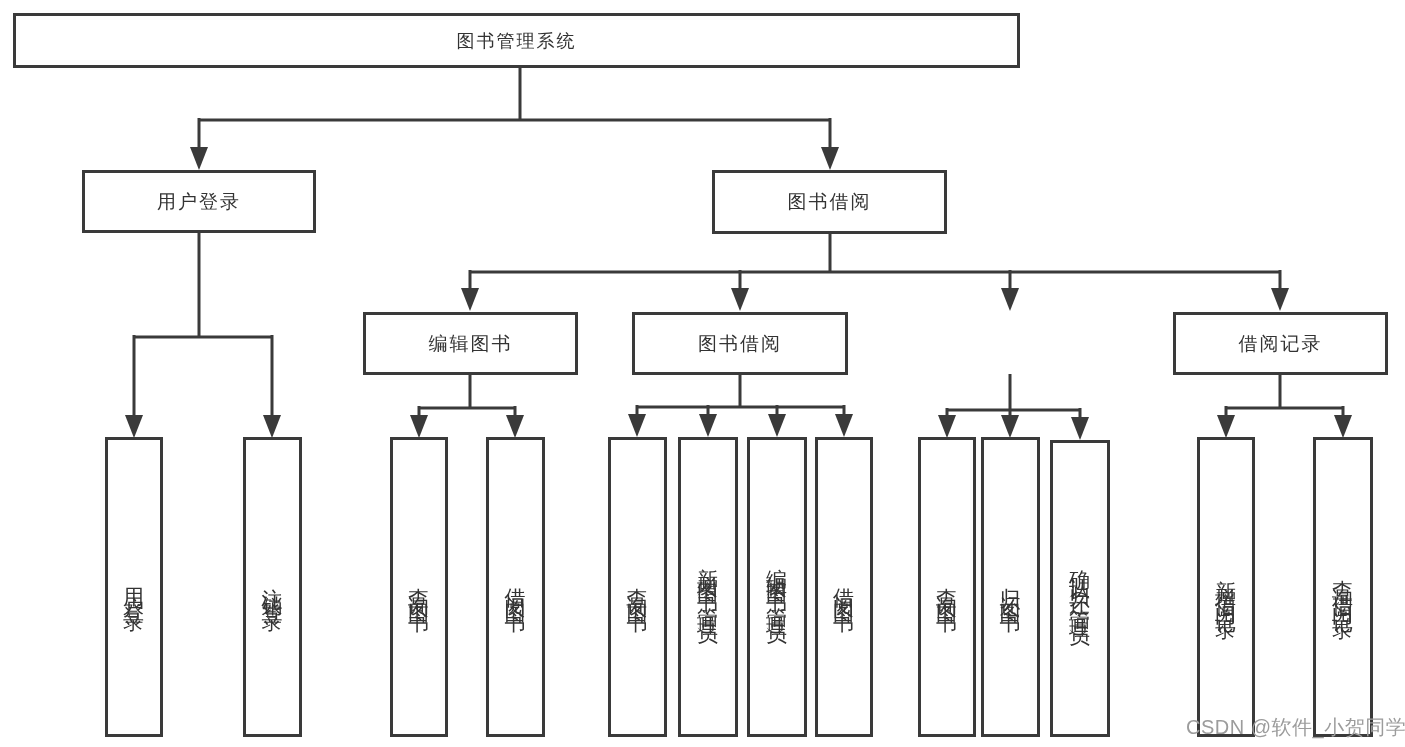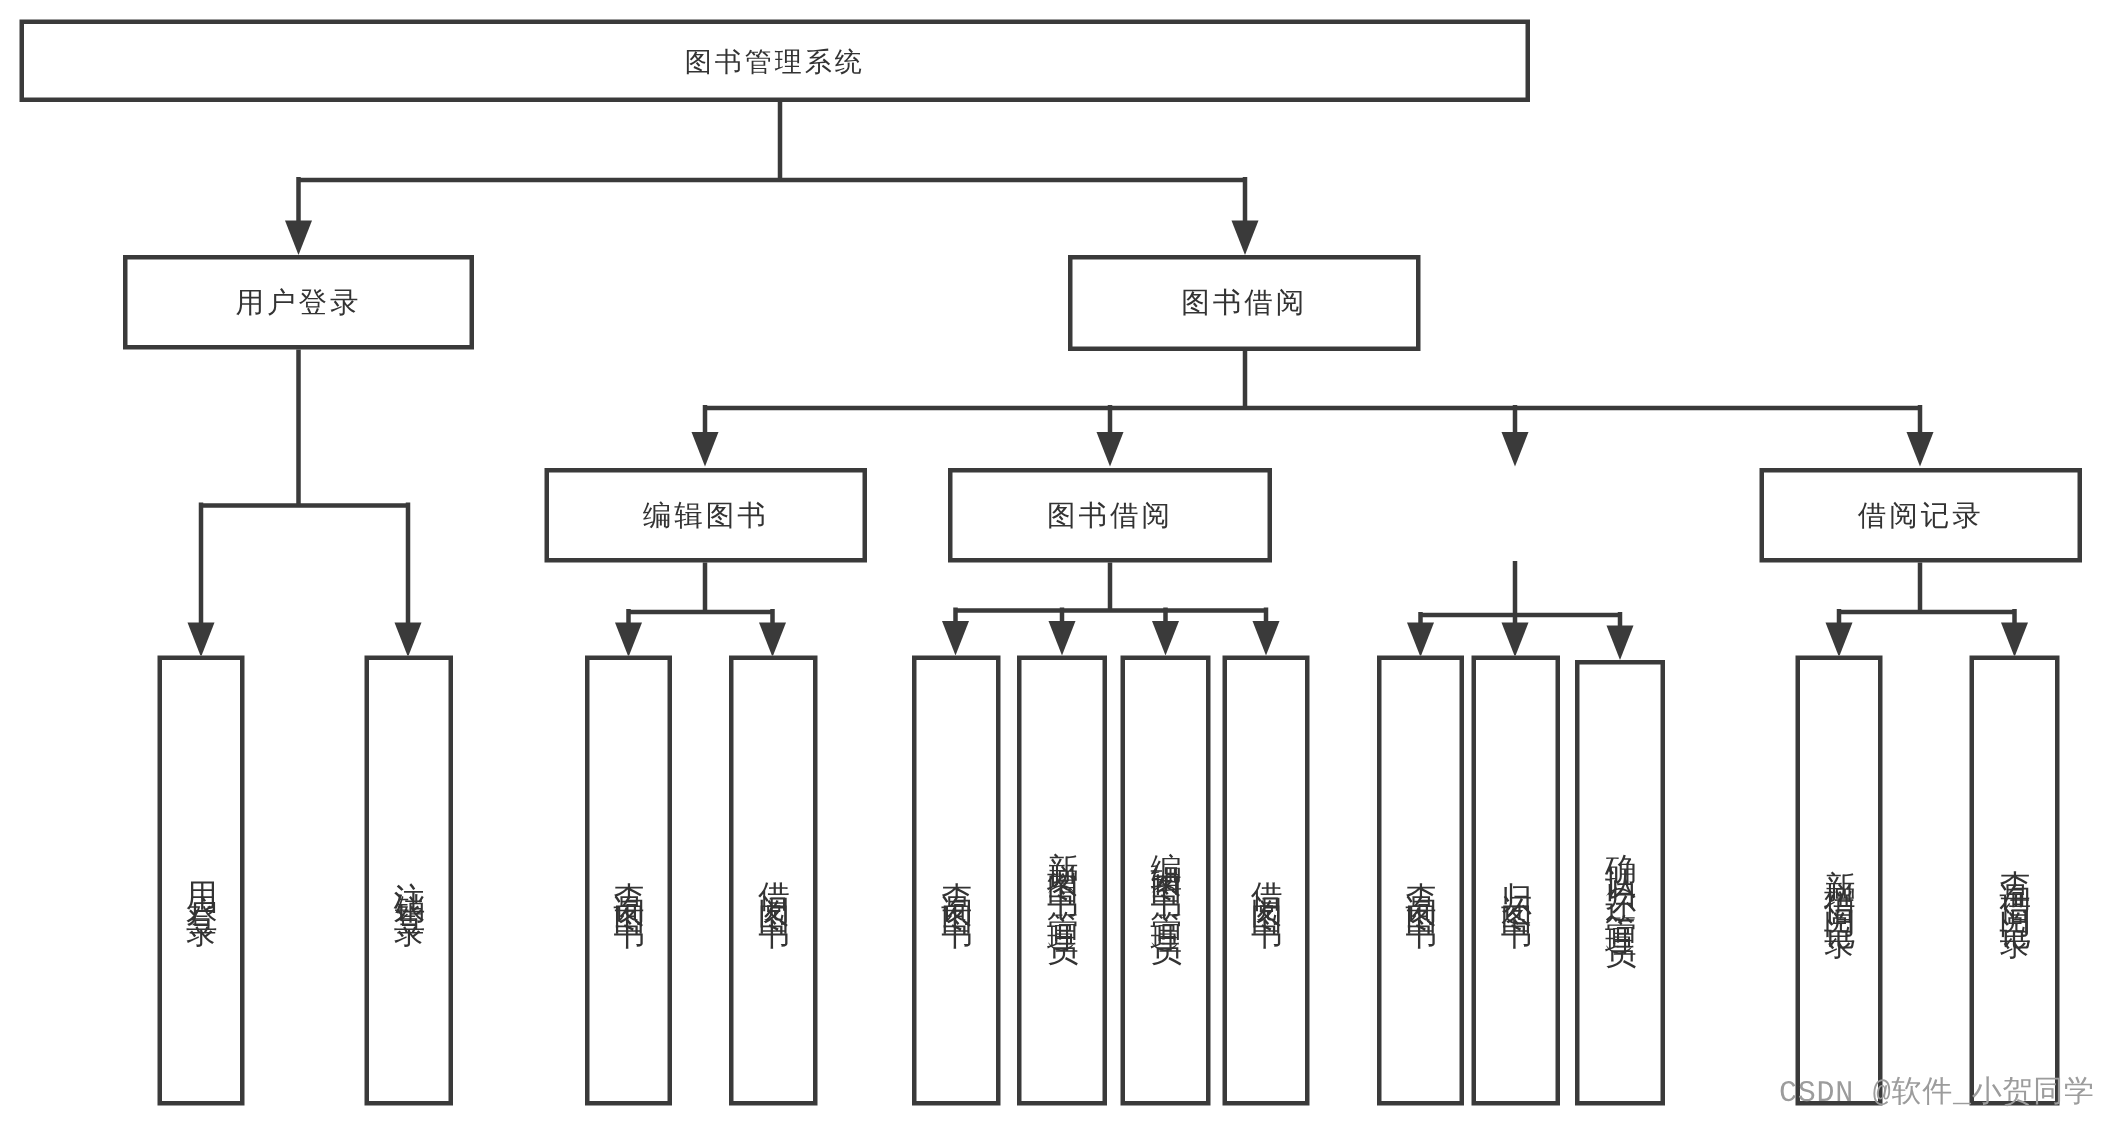--- a/index.html
+++ b/index.html
@@ -76,21 +76,20 @@
   #l-br-1 { left: 1313px; width: 60px; }
   #watermark {
     position: absolute;
     left: 1186px;
     top: 714px;
     font-size: 20px;
     color: #9c9c9c;
     white-space: nowrap;
     z-index: 3;
     letter-spacing: 0.5px;
-    font-family: Liberation Mono, monospace;
   }
 </style>
 </head>
 <body>
 
 <div id="stage">
 
   <svg id="wires" viewBox="0 0 1405 747" xmlns="http://www.w3.org/2000/svg">
     <g stroke="#3a3a3a" stroke-width="3" fill="none">
 

